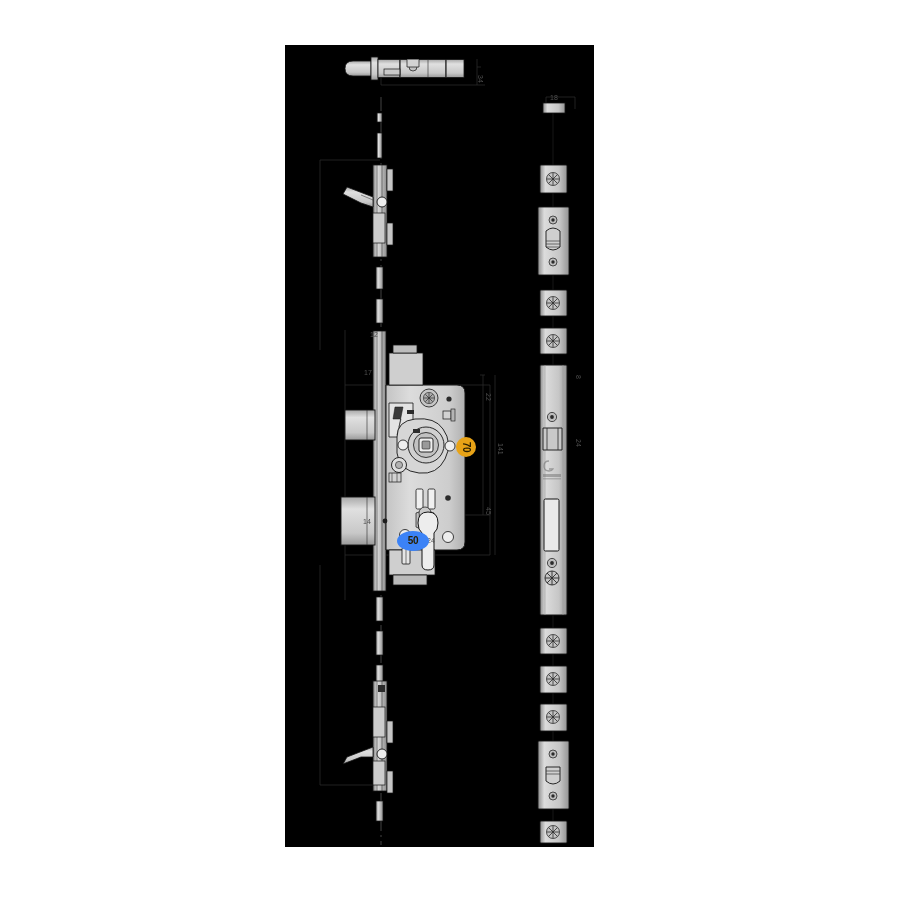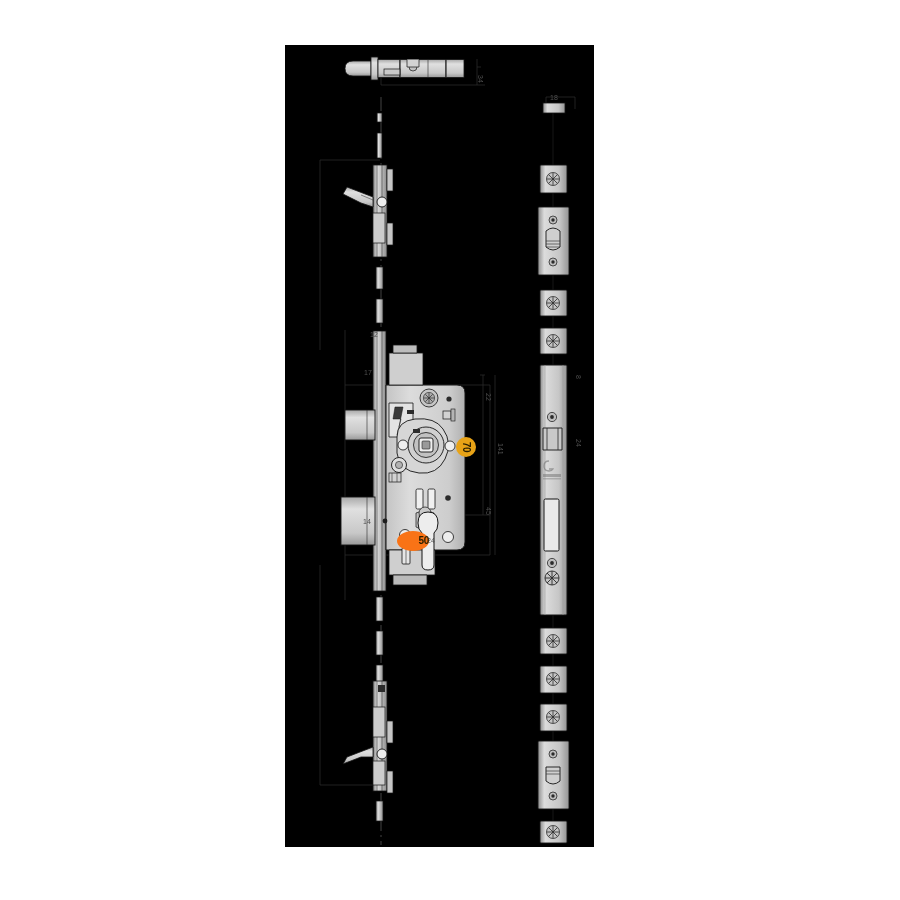--- a/index.html
+++ b/index.html
@@ -327,18 +327,18 @@
         <text x="142" y="498">24</text>
         <text x="291" y="330" transform="rotate(90 291 330)">8</text>
         <text x="291" y="394" transform="rotate(90 291 394)">24</text>
       </g>
     </svg>
 
     <div class="badge" style="left:171px;top:392px;width:20px;height:20px;background:#e8a317;">
       <span style="transform:rotate(90deg);display:block;">70</span>
     </div>
 
-    <div class="badge" style="left:112px;top:486px;width:32px;height:20px;background:#f97316;justify-content:flex-end;">
+    <div class="badge" style="left:112px;top:486px;width:32px;height:20px;background:#3b82f6;">
       <span>50</span>
     </div>
 
   </div>
 </div>
 
 </body></html>

